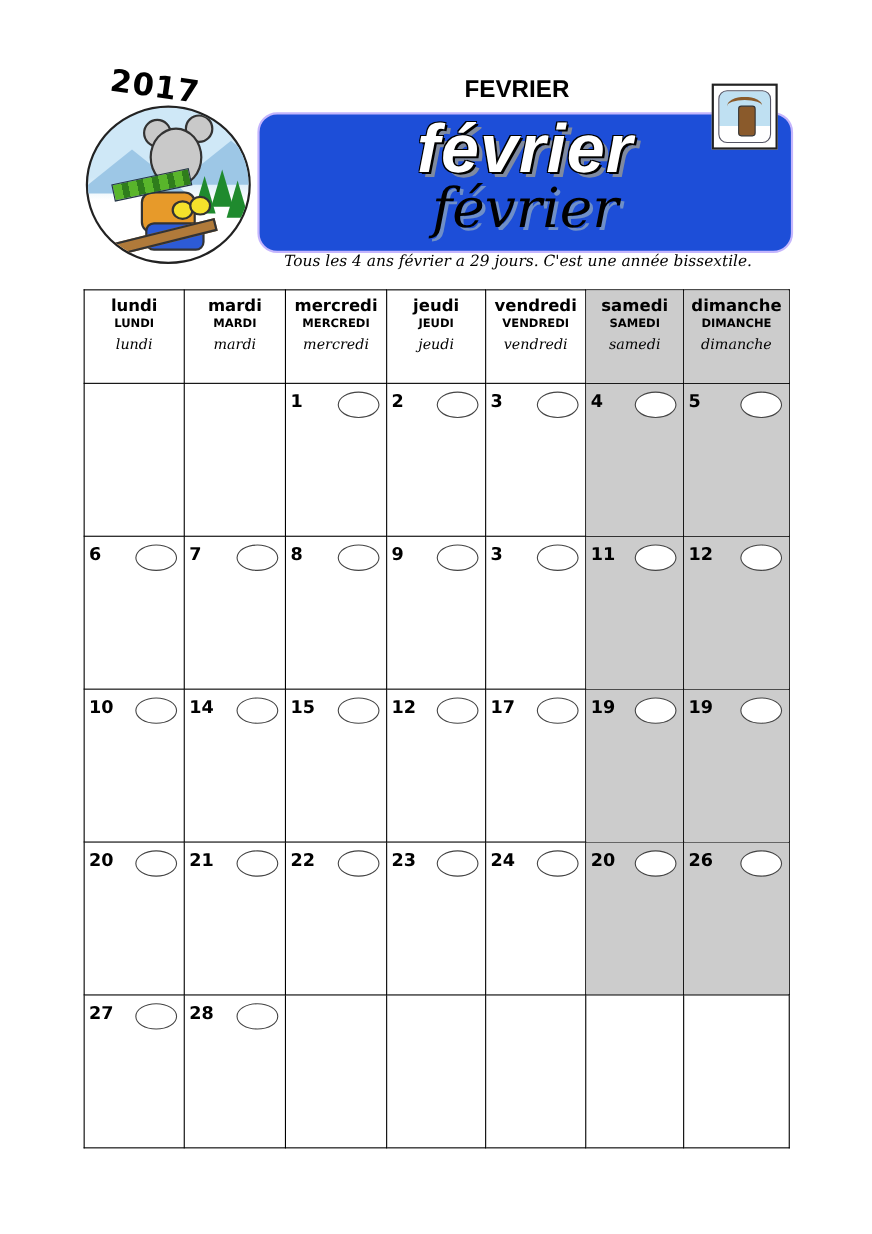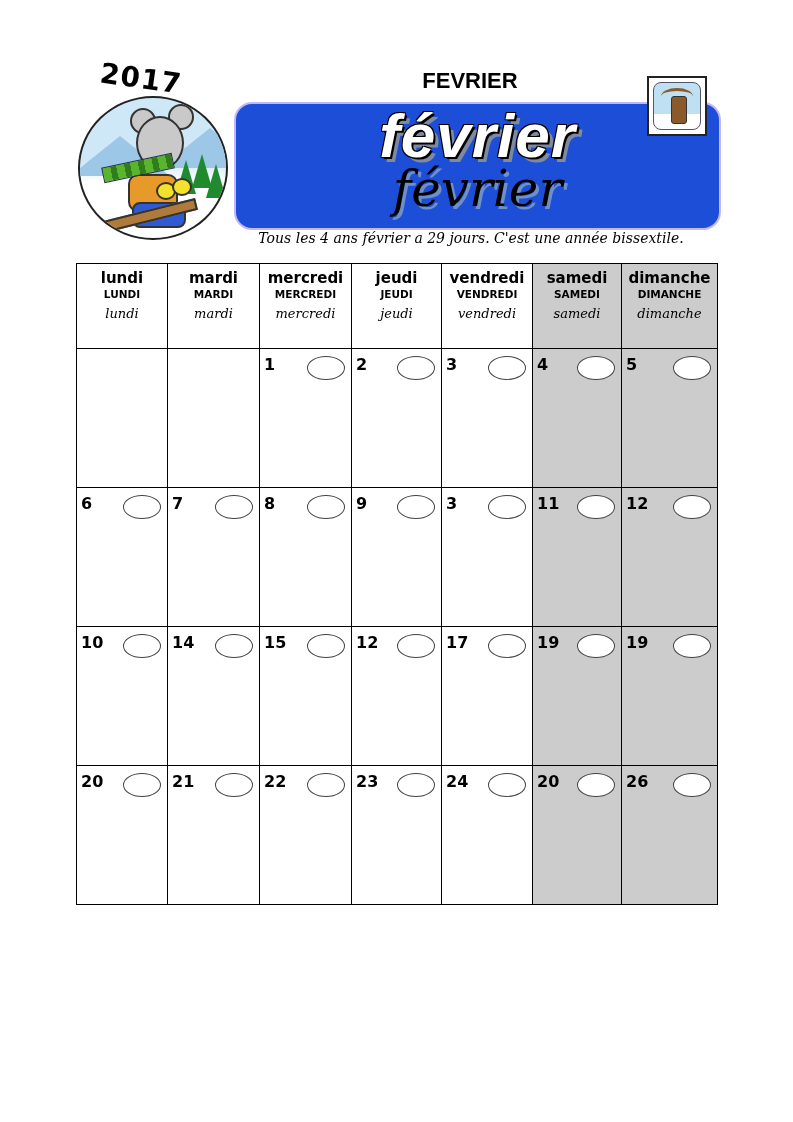--- a/index.html
+++ b/index.html
@@ -243,14 +243,29 @@
         </td>
         <td class="weekend">
           <span class="num">20</span>
           <span class="oval"></span>
         </td>
         <td class="weekend">
           <span class="num">26</span>
           <span class="oval"></span>
         </td>
       </tr>
+      <tr>
+        <td>
+          <span class="num">27</span>
+          <span class="oval"></span>
+        </td>
+        <td>
+          <span class="num">28</span>
+          <span class="oval"></span>
+        </td>
+        <td class="empty"></td>
+        <td class="empty"></td>
+        <td class="empty"></td>
+        <td class="empty"></td>
+        <td class="empty"></td>
+      </tr>
     </tbody>
 </table>
 
 </body></html>

